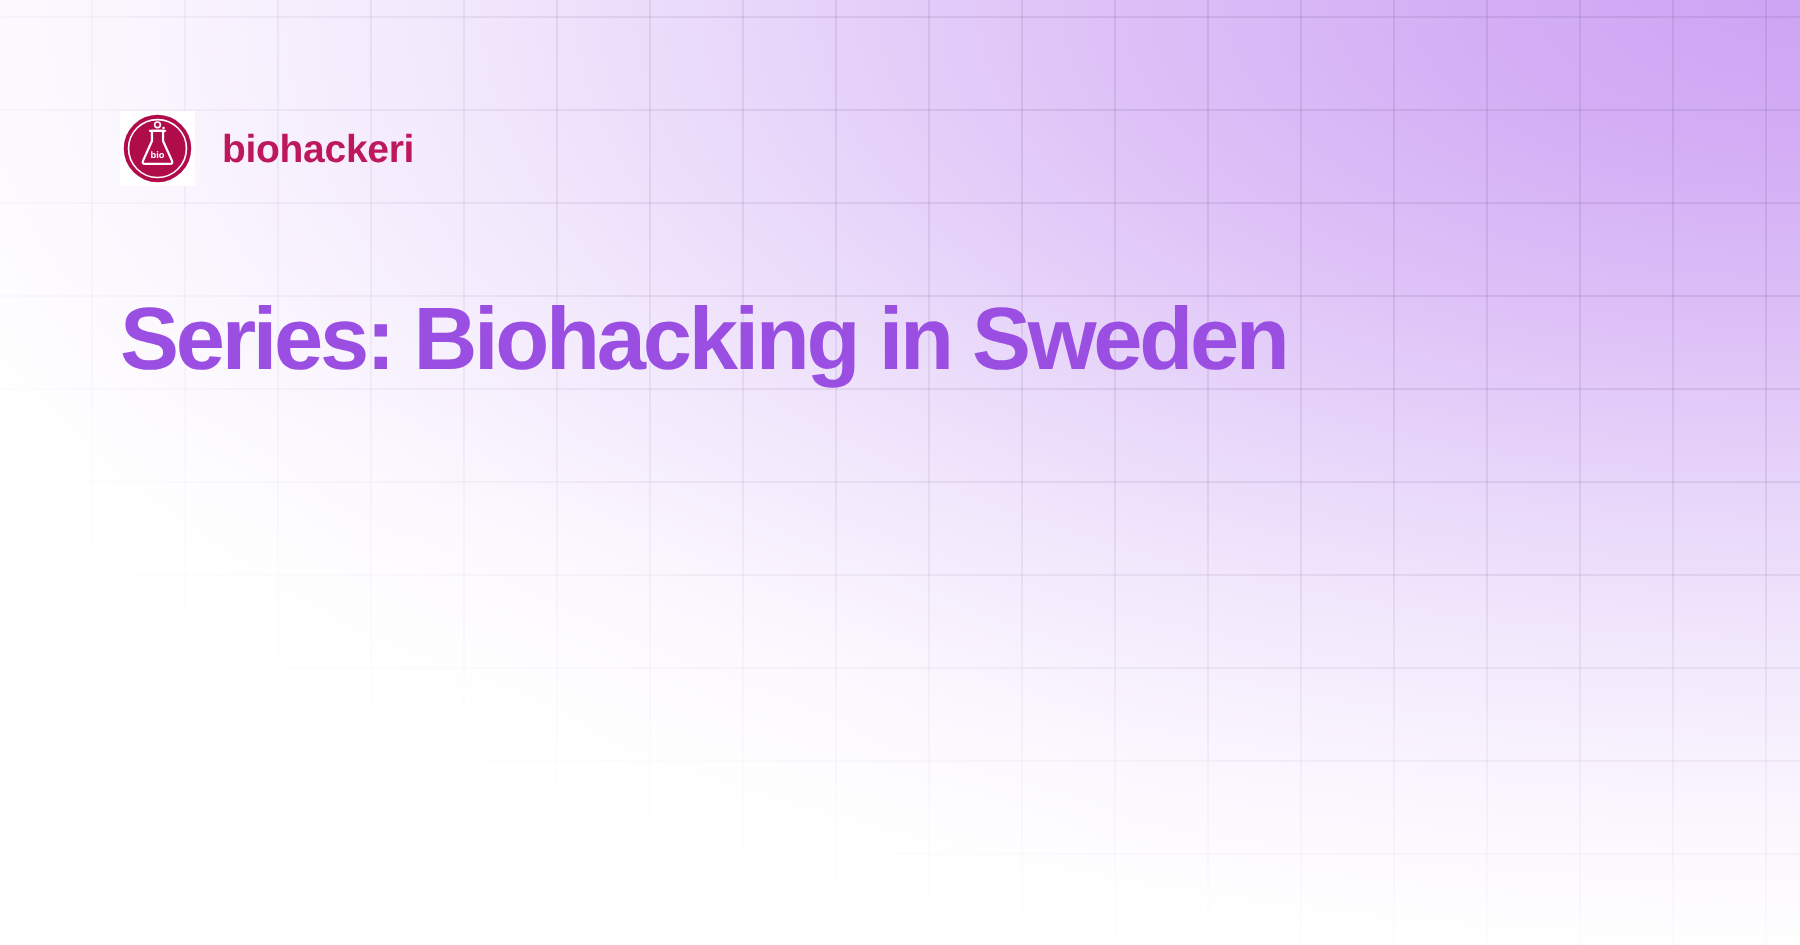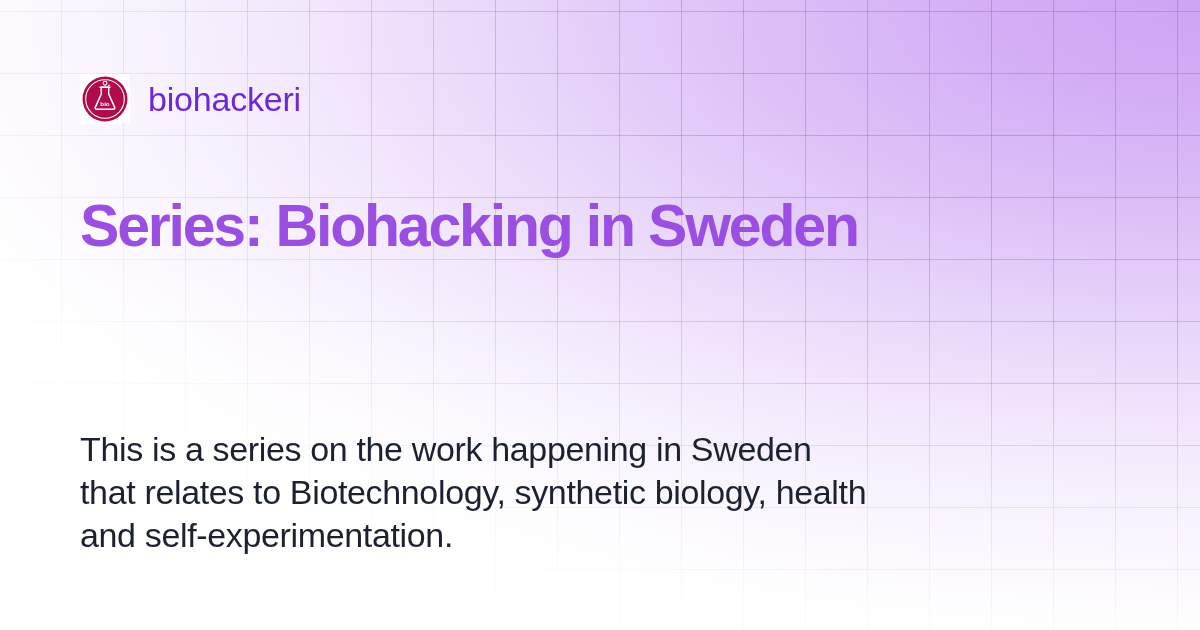--- a/index.html
+++ b/index.html
@@ -107,24 +107,24 @@
 
   .brand-mark {
     width:50px;
     height:50px;
     flex:0 0 50px;
     display:block;
     background:#ffffff;
   }
 
   .brand-name {
-    font-size:34px;
-    font-weight:400;
+    font-size:26px;
+    font-weight:700;
     letter-spacing:-0.2px;
-    color:#6d28d9;
+    color:#be185d;
     line-height:1;
     white-space:nowrap;
   }
 
   
   .headline {
     position:absolute;
     left:80px;
     top:196px;
     width:900px;
@@ -176,16 +176,15 @@
         <circle cx="29.0" cy="11.3" r="0.85" fill="#ffffff"></circle>
 
         <text x="25" y="31.6" text-anchor="middle" font-family="'Liberation Sans', sans-serif" font-size="6.2" font-weight="700" fill="#ffffff">bio</text>
       </svg>
 
       <span class="brand-name">biohackeri</span>
     </div>
 
     <h1 class="headline">Series: Biohacking in Sweden</h1>
 
-    <p class="description">This is a series on the work happening in Sweden that relates to Biotechnology, synthetic biology, health and self-experimentation.</p>
 
   </div>
 </div>
 
 </body></html>

